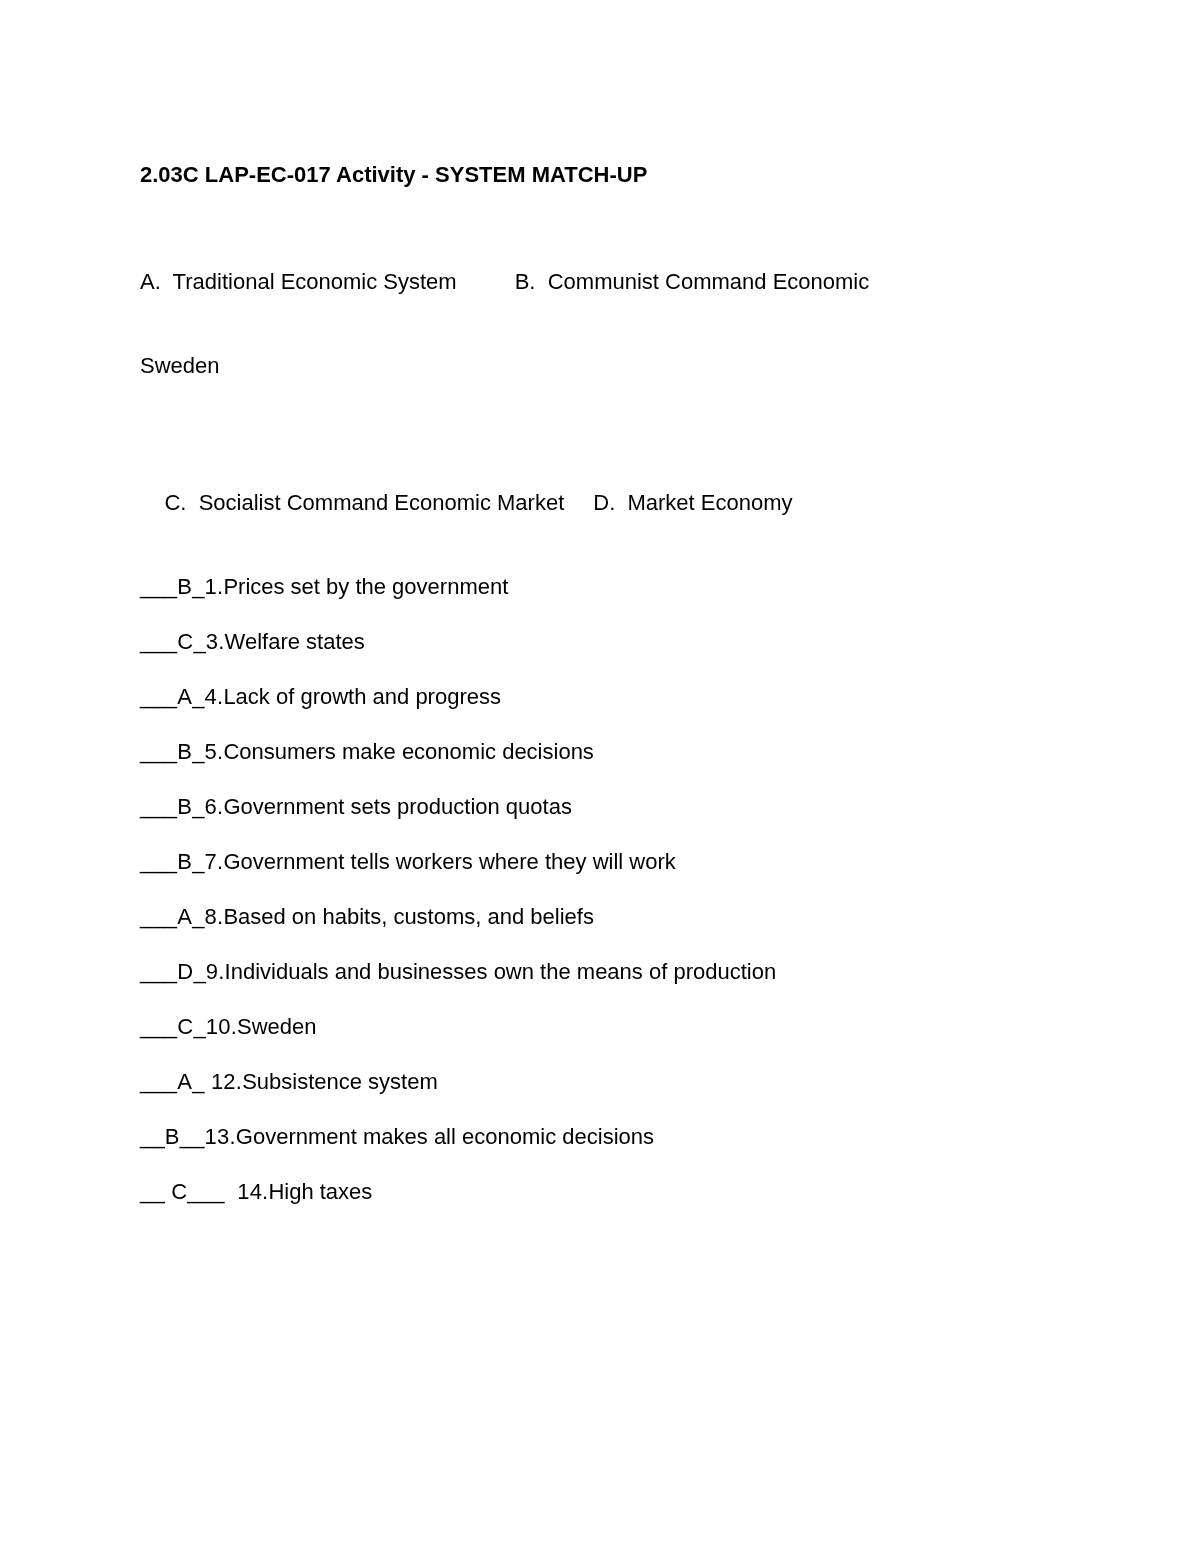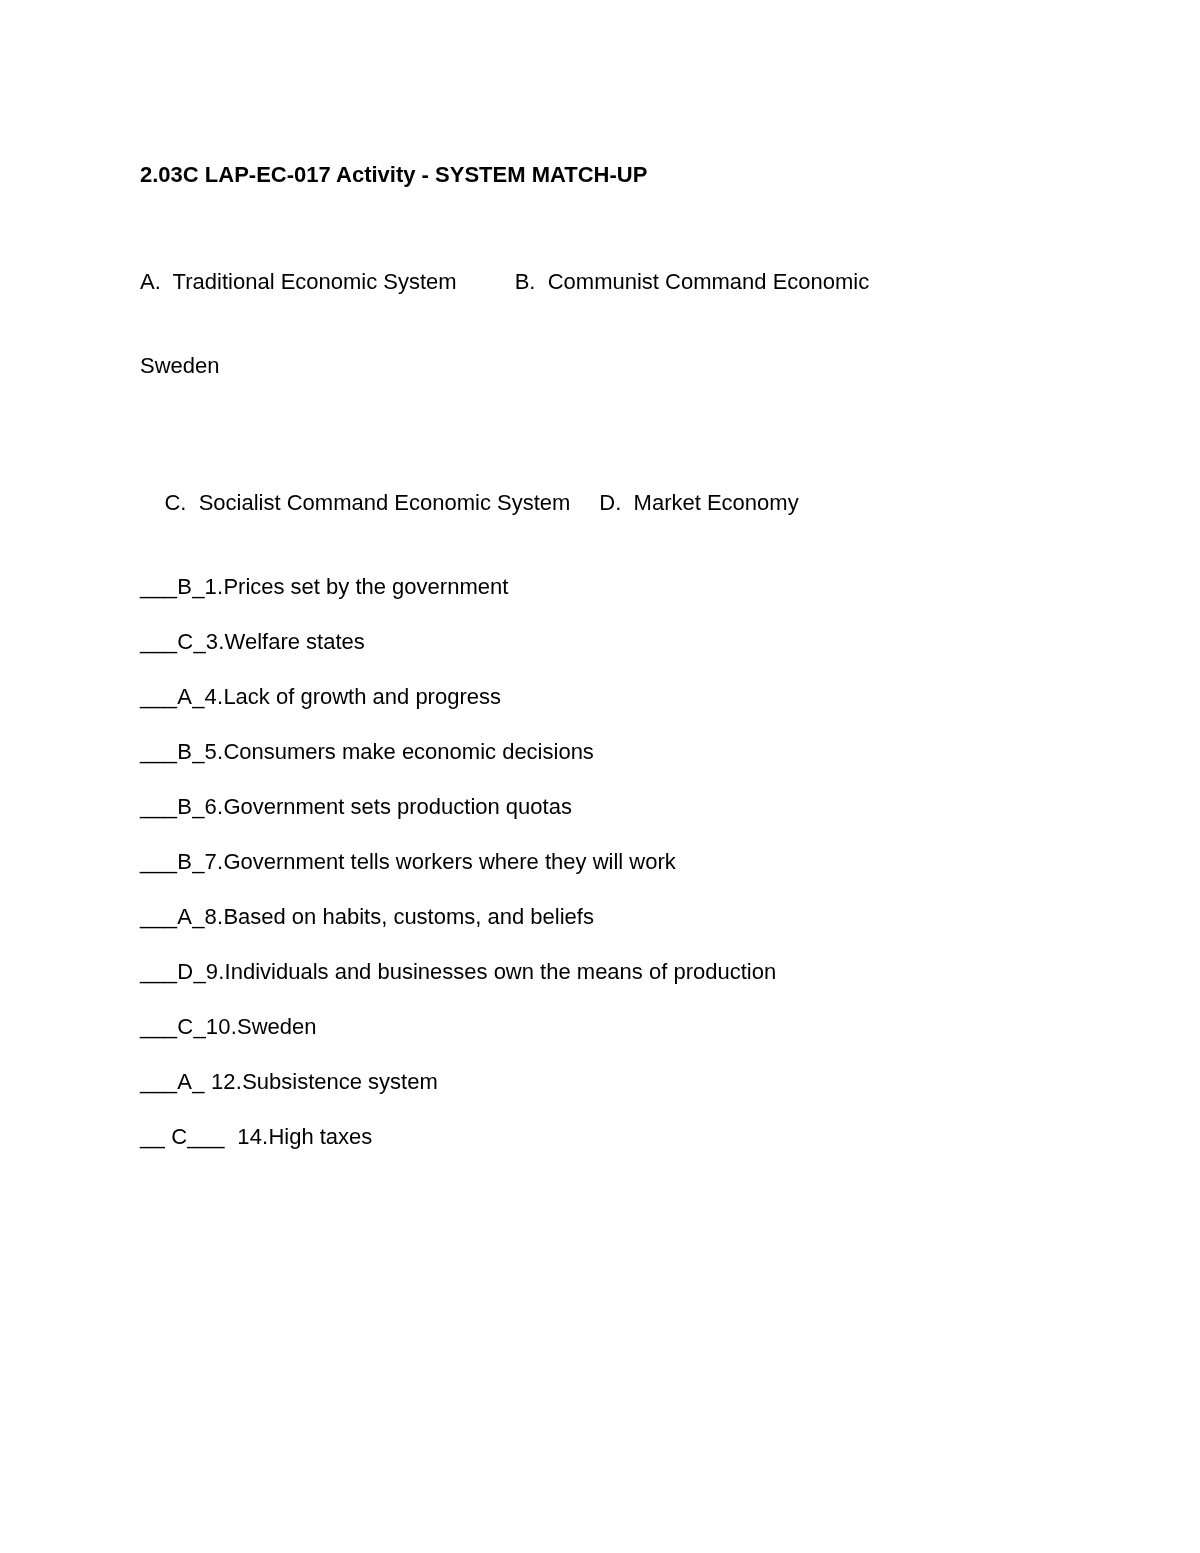--- a/index.html
+++ b/index.html
@@ -53,31 +53,32 @@
 
   <h1 class="title">2.03C LAP-EC-017 Activity - SYSTEM MATCH-UP</h1>
 
 
   <p class="options">
     <span class="line"><span>A.  Traditional Economic System</span><span class="opt-gap-ab"></span><span>B.  Communist Command Economic</span></span>
     <span class="line">Sweden</span>
   </p>
 
   <p class="options">
-    <span>C.  Socialist Command Economic System</span><span class="opt-gap-cd"></span><span>D.  Market Economy</span>
+    <span>C.  Socialist Command Economic Market</span><span class="opt-gap-cd"></span><span>D.  Market Economy</span>
   </p>
 
   <div class="items">
     <div class="item"><span class="answer-blank">___B_1.</span><span class="item-text">Prices set by the government</span></div>
     <div class="item"><span class="answer-blank">___C_3.</span><span class="item-text">Welfare states</span></div>
     <div class="item"><span class="answer-blank">___A_4.</span><span class="item-text">Lack of growth and progress</span></div>
     <div class="item"><span class="answer-blank">___B_5.</span><span class="item-text">Consumers make economic decisions</span></div>
     <div class="item"><span class="answer-blank">___B_6.</span><span class="item-text">Government sets production quotas</span></div>
     <div class="item"><span class="answer-blank">___B_7.</span><span class="item-text">Government tells workers where they will work</span></div>
     <div class="item"><span class="answer-blank">___A_8.</span><span class="item-text">Based on habits, customs, and beliefs</span></div>
     <div class="item"><span class="answer-blank">___D_9.</span><span class="item-text">Individuals and businesses own the means of production</span></div>
     <div class="item"><span class="answer-blank">___C_10.</span><span class="item-text">Sweden</span></div>
     <div class="item"><span class="answer-blank">___A_ 12.</span><span class="item-text">Subsistence system</span></div>
+    <div class="item"><span class="answer-blank">__B__13.</span><span class="item-text">Government makes all economic decisions</span></div>
     <div class="item"><span class="answer-blank">__ C___  14.</span><span class="item-text">High taxes</span></div>
 
   </div>
 
 </div>
 
 </body></html>

